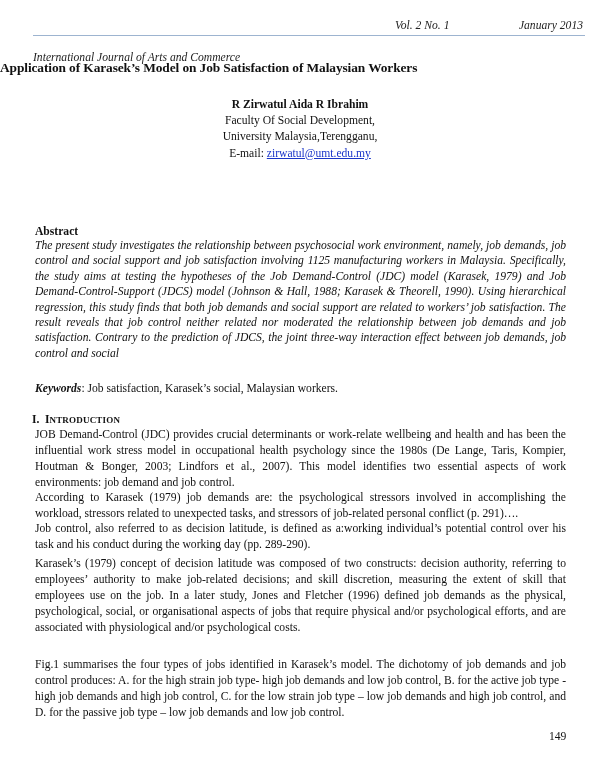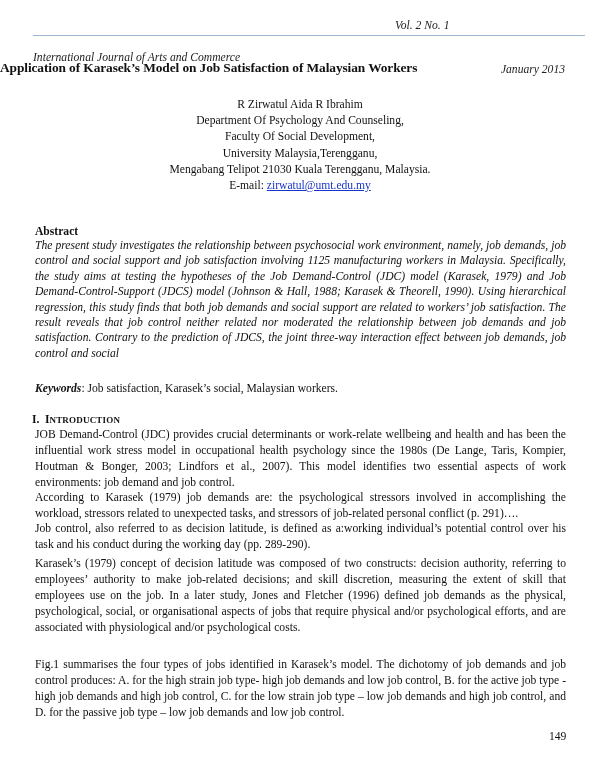--- a/index.html
+++ b/index.html
@@ -13,32 +13,32 @@
   }
   .page { position: absolute; left: 0; top: 0; width: 600px; height: 776px; }
 
   .running-header {
     position: absolute; left: 33px; top: 18px; width: 552px; height: 18px;
     border-bottom: 1.5px solid #9db4d0;
     font-style: italic; font-size: 11.6px; color: #222;
   }
   .running-header .journal { position: absolute; left: 0; top: 1px; margin-top: 32px; }
   .running-header .volume { position: absolute; left: 362px; top: 1px; }
-  .running-header .date { position: absolute; right: 20px; top: 1px; margin-top: 44px; }
+  .running-header .date { position: absolute; right: 2px; top: 1px; }
 
   .title {
     position: absolute; left: 0; top: 60px; width: 600px; 
     font-weight: bold; font-size: 13.4px; letter-spacing: -0.1px;
   }
 
   .author-block {
     position: absolute; left: 0; top: 97px; width: 600px; text-align: center;
     font-size: 11.6px; line-height: 16.2px;
   }
-  .author-block .author-name { font-weight: normal; }
+  .author-block .author-name { font-weight: bold; }
   .author-block a { color: #1a35c9; text-decoration: underline; }
 
   .abstract-heading {
     position: absolute; left: 35px; top: 225px; font-weight: bold; font-size: 11.6px;
   }
   .abstract-body {
     position: absolute; left: 35px; top: 238px; width: 531px;
     font-style: italic; font-size: 11.6px; line-height: 15.4px; text-align: justify;
   }
 
@@ -75,24 +75,22 @@
   <div class="running-header">
     <span class="journal">International Journal of Arts and Commerce</span>
     <span class="volume">Vol. 2 No. 1</span>
     <span class="date">January 2013</span>
   </div>
 
   <div class="title">Application of Karasek’s Model on Job Satisfaction of Malaysian Workers</div>
 
   <div class="author-block">
     <div class="author-name">R Zirwatul Aida R Ibrahim</div>
-    <div>Department Of Psychology And Counseling,</div>
     <div>Faculty Of Social Development,</div>
     <div>University Malaysia,Terengganu,</div>
-    <div>Mengabang Telipot 21030 Kuala Terengganu, Malaysia.</div>
     <div>
       <span>E-mail: </span><a href="mailto:zirwatul@umt.edu.my">zirwatul@umt.edu.my</a>
     </div>
   </div>
 
   <div class="abstract-heading">Abstract</div>
   <div class="abstract-body">The present study investigates the relationship between psychosocial work environment, namely, job demands, job control and social support and job satisfaction involving 1125 manufacturing workers in Malaysia. Specifically, the study aims at testing the hypotheses of the Job Demand-Control (JDC) model (Karasek, 1979) and Job Demand-Control-Support (JDCS) model (Johnson &amp; Hall, 1988; Karasek &amp; Theorell, 1990). Using hierarchical regression, this study finds that both job demands and social support are related to workers’ job satisfaction. The result reveals that job control neither related nor moderated the relationship between job demands and job satisfaction. Contrary to the prediction of JDCS, the joint three-way interaction effect between job demands, job control and social</div>
 
   <div class="keywords">
     <b>Keywords</b><span>: Job satisfaction, Karasek’s social, Malaysian workers.</span>

